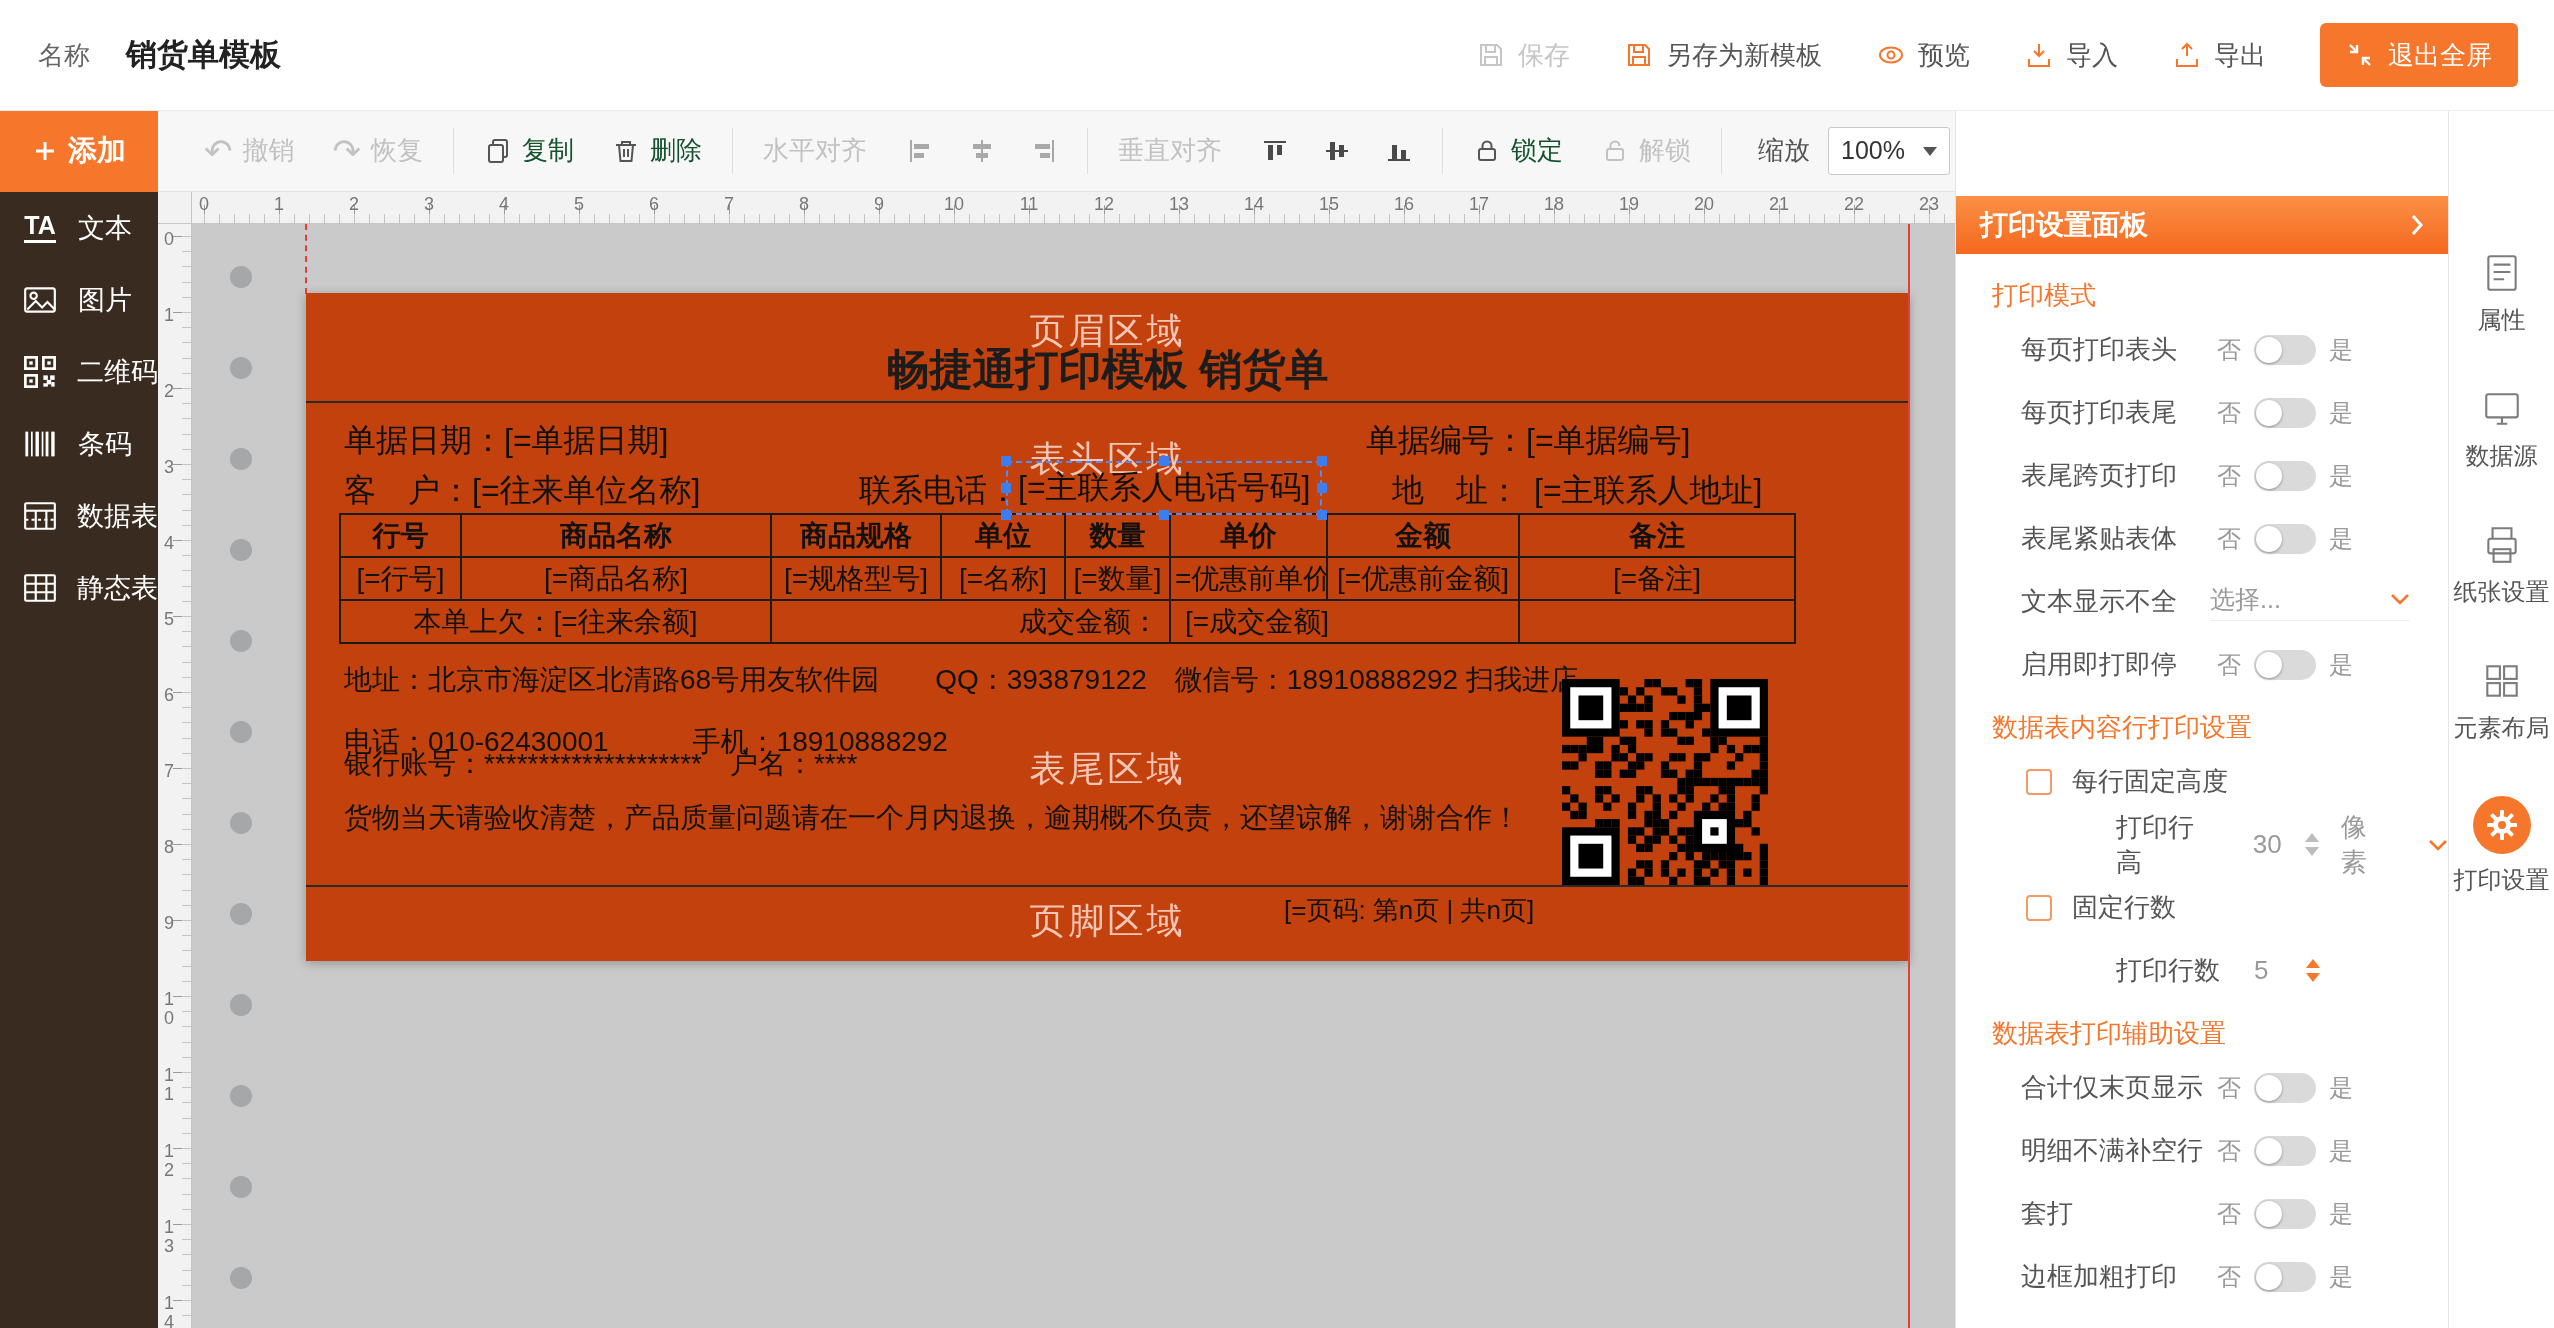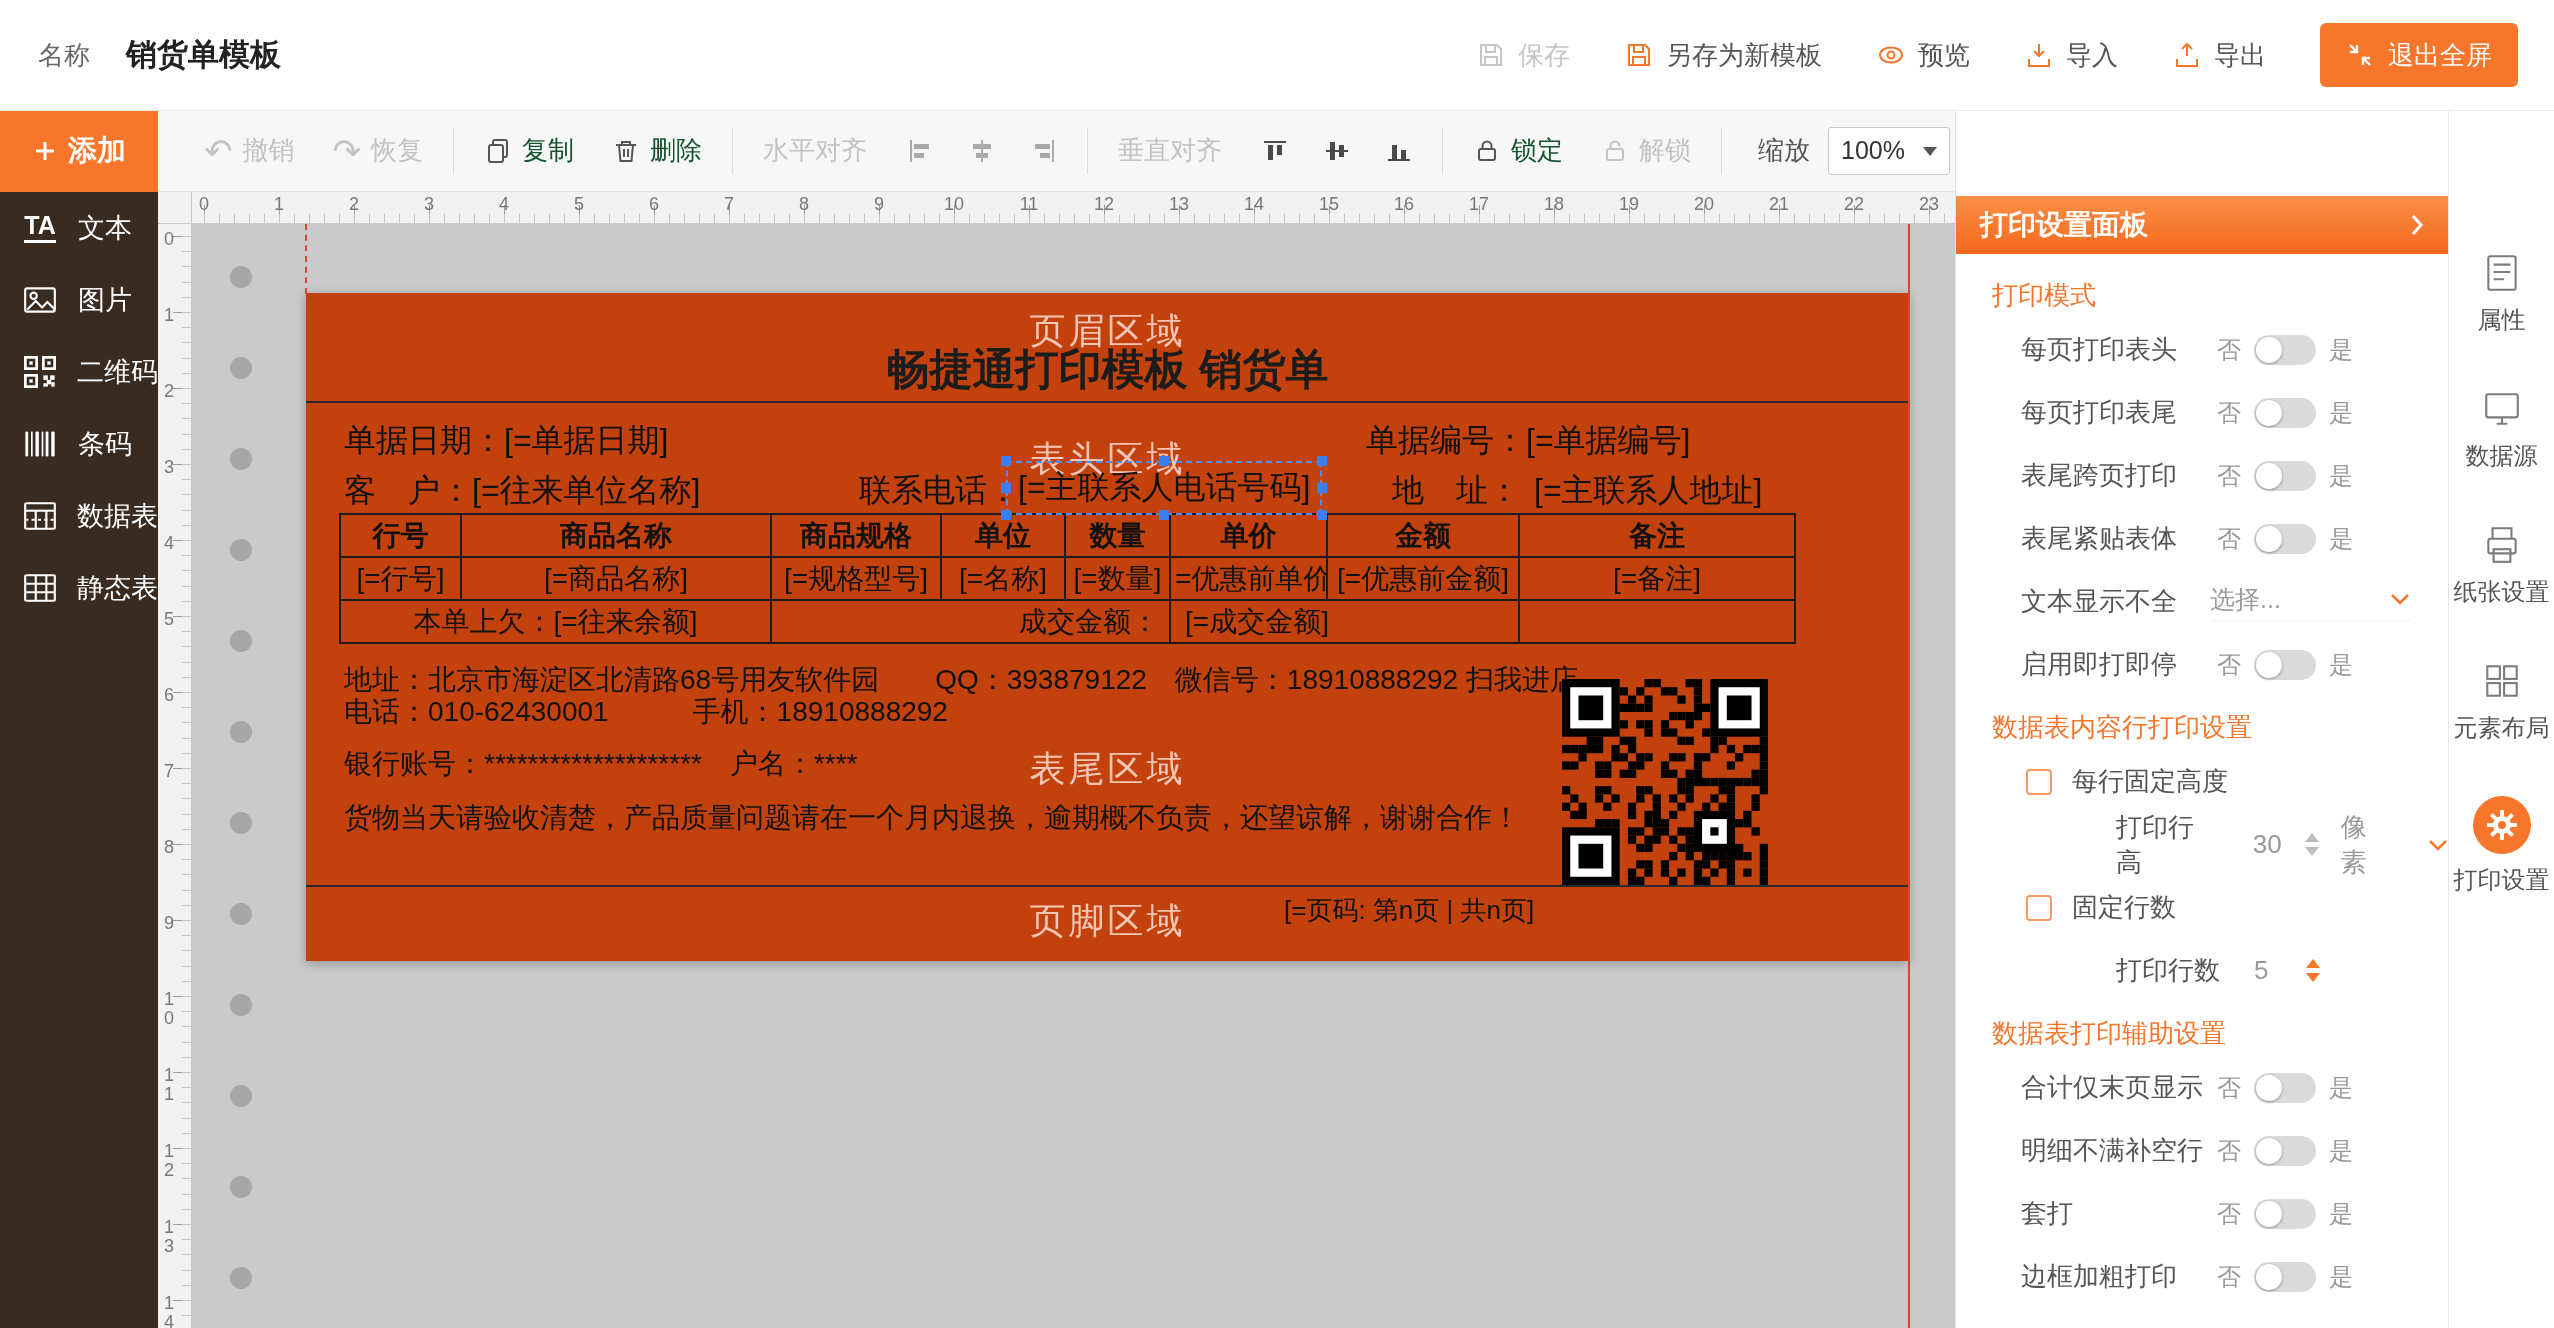--- a/index.html
+++ b/index.html
@@ -444,21 +444,21 @@
           <tr>
             <td colspan="2"><span>本单上欠：</span><span>[=往来余额]</span></td>
             <td colspan="3" class="ta-r">成交金额：</td>
             <td colspan="2" class="ta-l">[=成交金额]</td>
             <td></td>
           </tr>
         </tbody>
           </table>
 
         <span class="fline" style="top:368px;">地址：北京市海淀区北清路68号用友软件园　　QQ：393879122　微信号：18910888292 扫我进店</span>
-        <span class="fline" style="top:400px;">电话：010-62430001　　　手机：18910888292</span>
+        <span class="fline" style="top:430px;">电话：010-62430001　　　手机：18910888292</span>
         <span class="fline" style="top:452px;">银行账号：********************　户名：****</span>
         <span class="fline" style="top:506px;">货物当天请验收清楚，产品质量问题请在一个月内退换，逾期概不负责，还望谅解，谢谢合作！</span>
 
         <div class="qr">
           <svg id="qr-svg" viewBox="0 0 200 200" width="206" height="206" fill="#000">
               <rect x="80" y="0" width="8" height="8"></rect>
               <rect x="88" y="0" width="8" height="8"></rect>
               <rect x="120" y="0" width="8" height="8"></rect>
               <rect x="128" y="0" width="8" height="8"></rect>
               <rect x="56" y="8" width="8" height="8"></rect>

